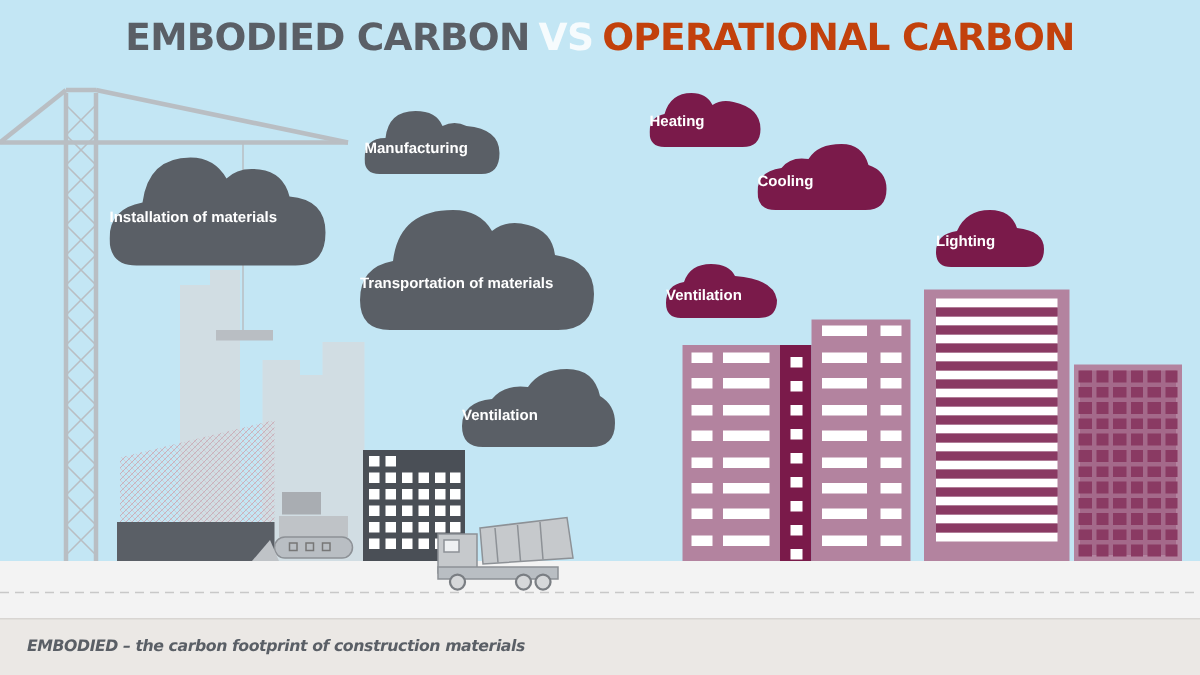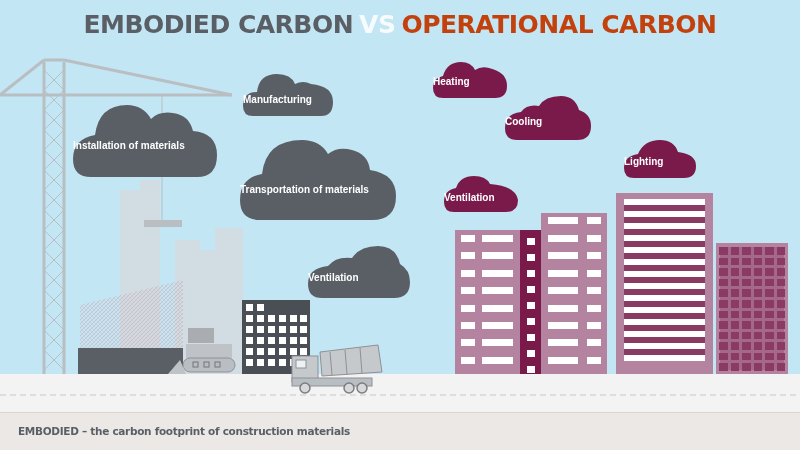--- a/index.html
+++ b/index.html
@@ -4,21 +4,21 @@
 <style>
   html,body{margin:0;padding:0;}
   body{width:800px;height:450px;overflow:hidden;font-family:"DejaVu Sans",sans-serif;}
   .stage{position:relative;width:800px;height:450px;background:#c3e6f4;overflow:hidden;}
   .title{position:absolute;top:10px;left:0;width:800px;text-align:center;font-family:"DejaVu Sans",sans-serif;font-weight:bold;font-size:25px;letter-spacing:-0.5px;}
   .title .emb{color:#5a5f66;margin-top:24px;}
   .title .vs{color:#ffffff;opacity:.85;margin:0 6px;}
   .title .op{color:#c2410c;}
   .cloud{position:absolute;}
   .cloud .lbl{position:absolute;left:0;right:0;color:#fff;font-weight:bold;font-size:10px;font-family:Liberation Sans, sans-serif;white-space:nowrap;}
-  .footer{position:absolute;left:0;top:412px;width:800px;height:38px;background:#ebe8e5;border-top:1px solid #d8d5d2;}
+  .footer{position:absolute;left:0;top:412px;width:800px;height:38px;background:#ebe8e5;border-top:1px solid #d8d5d2;font-style:italic;}
   .footer .l{position:absolute;left:18px;top:12px;font-size:10.5px;color:#5a5f66;font-weight:bold;font-family:"DejaVu Sans",sans-serif;letter-spacing:-0.3px;}
   .footer .r{position:absolute;right:18px;top:12px;font-size:10.5px;color:#7a1a4a;font-weight:bold;font-family:"DejaVu Sans",sans-serif;letter-spacing:-0.3px;}
   svg{position:absolute;left:0;top:0;}
 </style>
 </head>
 <body>
 
 <div class="stage">
 
   <svg width="800" height="450">

